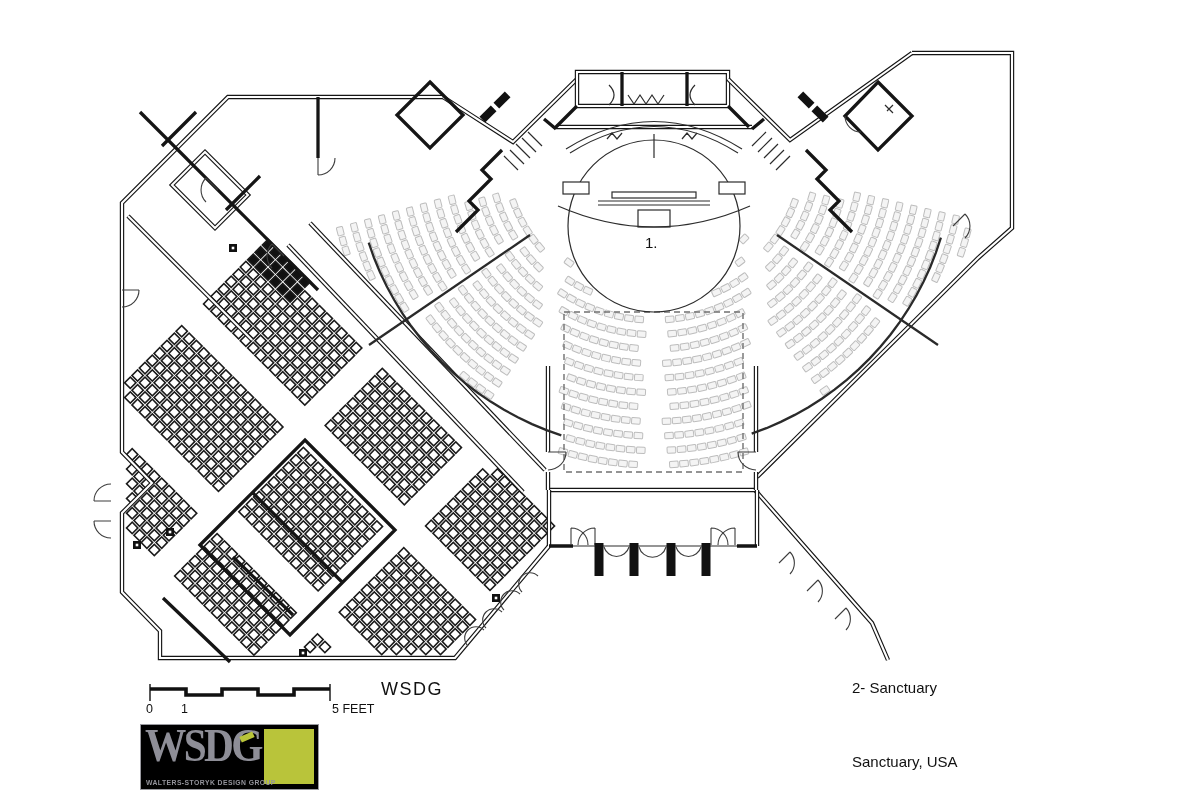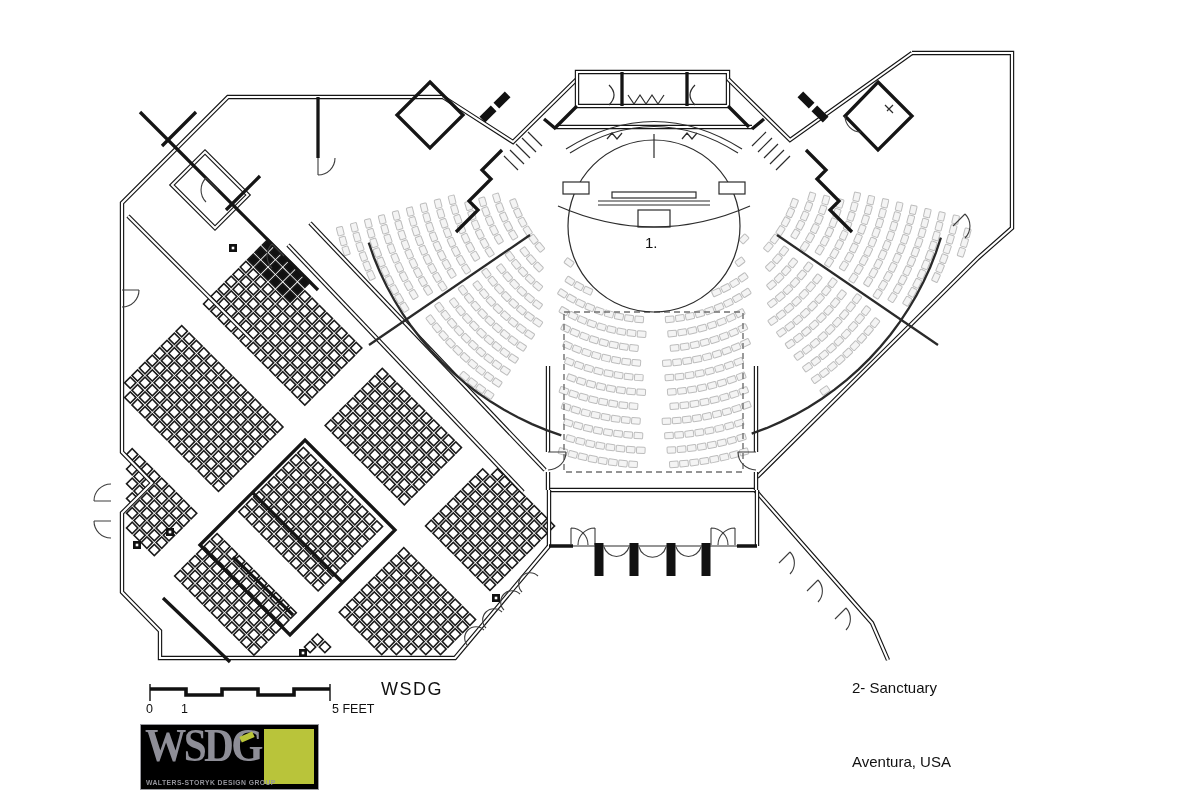--- a/index.html
+++ b/index.html
@@ -1370,21 +1370,21 @@
       <path class="scalebar" d="M150,689 H186 V695 H222 V689 H258 V695 H294 V689 H330"></path>
       <path class="scaletick" d="M150,684 V701 M330,684 V701"></path>
       <text class="sc" x="146" y="713">0</text>
       <text class="sc" x="181" y="713">1</text>
       <text class="sc" x="332" y="713">5 FEET</text>
     </g>
   </svg>
 
   <div class="lbl plan-cap">WSDG</div>
   <div class="lbl legend">2- Sanctuary</div>
-  <div class="lbl subtitle">Aventura, USA</div>
+  <div class="lbl subtitle">Sanctuary, USA</div>
 
   <div class="logo-box">
     <div class="logo-text">WSDG</div>
     <div class="logo-leaf"></div>
     <div class="logo-square"></div>
     <div class="logo-tagline">WALTERS-STORYK DESIGN GROUP</div>
   </div>
 
 </div>
 

